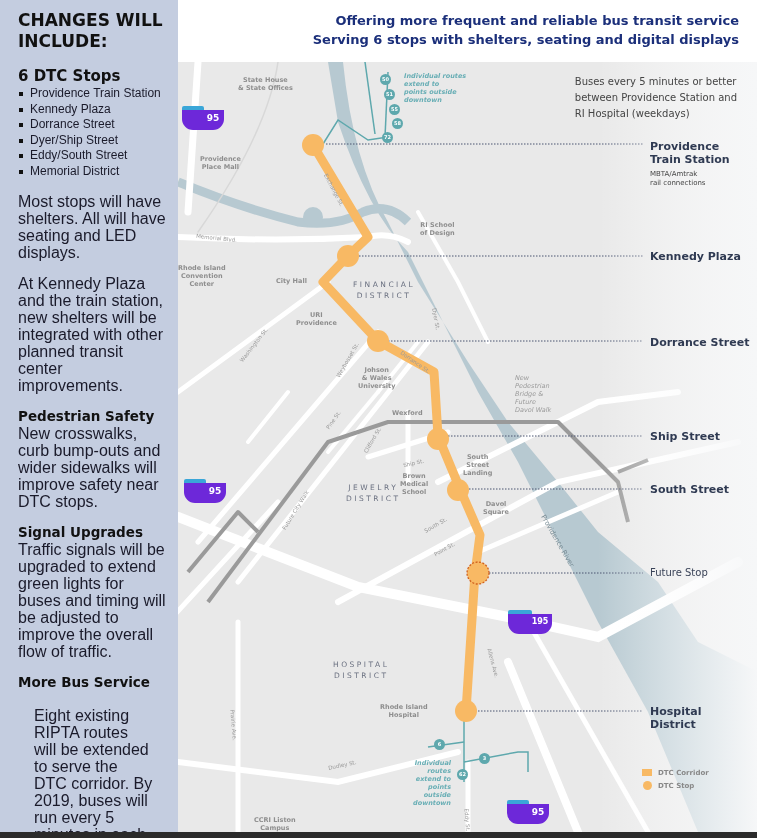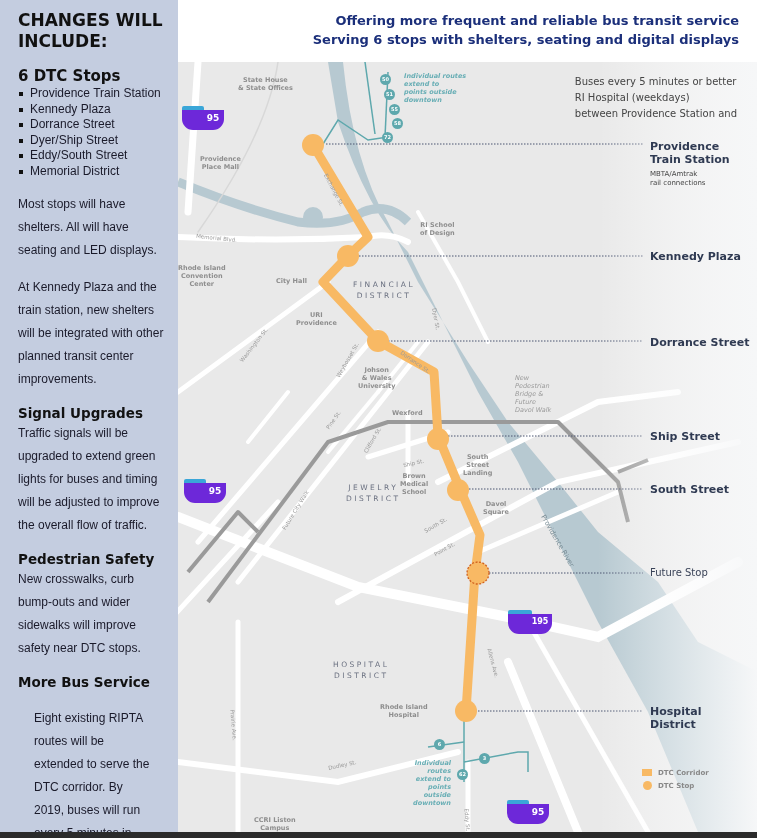--- a/index.html
+++ b/index.html
@@ -4,21 +4,21 @@
 <style>
   html,body{margin:0;padding:0;}
   body{width:757px;height:838px;position:relative;overflow:hidden;background:#fff;font-family:"Liberation Sans",sans-serif;}
   .sidebar{position:absolute;left:0;top:0;width:178px;height:838px;background:#c4cde0;box-sizing:border-box;padding:8px 8px 0 18px;color:#1a1a2a;overflow:hidden;}
   .sb-title{font-family:"DejaVu Sans",sans-serif;font-weight:bold;font-size:17px;line-height:21px;margin:2px 0 16px 0;color:#111;}
   .sb-h{font-family:"DejaVu Sans",sans-serif;font-weight:bold;font-size:13.5px;line-height:17px;margin:0;color:#111;}
   .sb-h.big{font-size:15px;margin-top:0;}
   .sb-list{list-style:none;margin:1px 0 0 0;padding:0;}
   .sb-list li{font-size:12px;line-height:15.5px;position:relative;padding-left:12px;}
   .sb-list li:before{content:"";position:absolute;left:1px;top:6px;width:4px;height:4px;background:#111;}
-  .sb-p{font-size:12px;line-height:23px;margin:0 0 14px 0;}
+  .sb-p{font-size:16px;line-height:17px;margin:0 0 14px 0;}
   .sb-sec{margin-bottom:14px;}
   .header{position:absolute;left:178px;top:0;width:579px;height:62px;background:#fff;margin-left:20px;}
   .header .l1,.header .l2{position:absolute;right:38px;font-family:"DejaVu Sans",sans-serif;font-weight:bold;font-size:13px;color:#1b2f7a;white-space:nowrap;}
   .header .l1{top:13px;}
   .header .l2{top:32px;}
   .map{position:absolute;left:178px;top:62px;width:579px;height:770px;background:#e9e9e9;overflow:hidden;}
   .map svg{position:absolute;left:0;top:0;}
   .bottom-bar{position:absolute;left:0;top:832px;width:757px;height:6px;background:#2b2b2b;}
   .lbl{position:absolute;font-family:"DejaVu Sans",sans-serif;font-size:6.5px;font-weight:bold;color:#8e8e8e;text-align:center;line-height:8px;}
   .dist{position:absolute;font-family:"DejaVu Sans",sans-serif;font-size:7.5px;letter-spacing:2.5px;color:#6a7080;text-align:center;line-height:11px;}
@@ -50,26 +50,26 @@
       <li>Kennedy Plaza</li>
       <li>Dorrance Street</li>
       <li>Dyer/Ship Street</li>
       <li>Eddy/South Street</li>
       <li>Memorial District</li>
     </ul>
   </div>
   <p class="sb-p">Most stops will have shelters. All  will have seating and LED displays.</p>
   <p class="sb-p">At Kennedy Plaza and the train station, new shelters will be integrated with other planned transit center improvements.</p>
   <div class="sb-sec">
+    <div class="sb-h">Pedestrian Safety</div>
+    <p class="sb-p" style="margin:0">New crosswalks, curb bump-outs and wider sidewalks will improve safety near DTC stops.</p>
+  </div>
+  <div class="sb-sec">
     <div class="sb-h">Signal  Upgrades</div>
     <p class="sb-p" style="margin:0">Traffic signals will be upgraded to extend green lights for buses and timing will be adjusted to improve the overall flow of traffic.</p>
-  </div>
-  <div class="sb-sec">
-    <div class="sb-h">Pedestrian Safety</div>
-    <p class="sb-p" style="margin:0">New crosswalks, curb bump-outs and wider sidewalks will improve safety near DTC stops.</p>
   </div>
   <div class="sb-sec">
     <div class="sb-h">More Bus Service</div>
     <p class="sb-p" style="margin:16px">Eight existing RIPTA routes will be extended to serve the DTC corridor. By 2019, buses will run every 5 minutes in each direction between the Hospital District, Jewelry District, Downcity, Kennedy Plaza</p>
   </div>
 </div>
 
 <div class="header">
   <div class="l1">Offering more frequent and reliable bus transit service</div>
   <div class="l2">Serving 6 stops with shelters, seating and digital displays</div>
@@ -149,22 +149,22 @@
     <circle cx="260" cy="377" r="11" fill="#f8b964"></circle>
     <circle cx="280" cy="428" r="11" fill="#f8b964"></circle>
     <circle cx="300" cy="511" r="11" fill="#f8b964" stroke="#d0601e" stroke-width="1.3" stroke-dasharray="2,1.5"></circle>
     <circle cx="288" cy="649" r="11" fill="#f8b964"></circle>
 
     <rect x="420" y="0" width="159" height="770" fill="url(#fade)"></rect>
   </svg>
 
   <div class="freq">
     <div>Buses every 5 minutes or better</div>
+    <div>between Providence Station and</div>
     <div>RI Hospital (weekdays)</div>
-    <div>between Providence Station and</div>
   </div>
 
   <div class="stop-lbl" style="top:78px">
     <div>Providence</div>
     <div>Train Station</div>
   </div>
   <div class="stop-sub" style="top:108px">
     <div>MBTA/Amtrak</div>
     <div>rail connections</div>
   </div>

